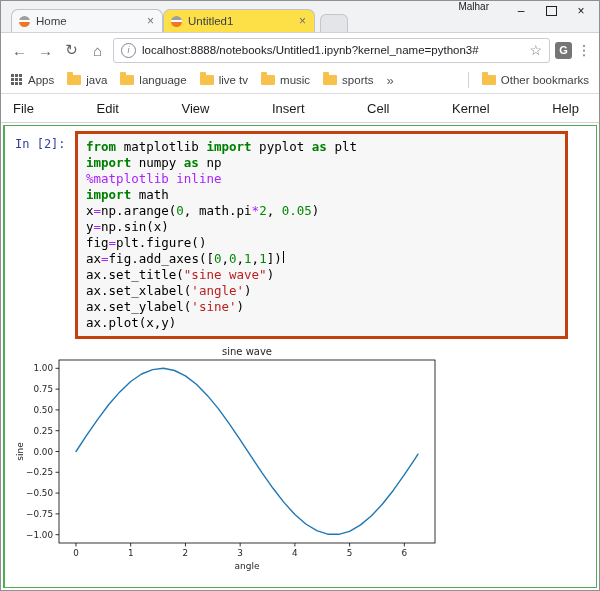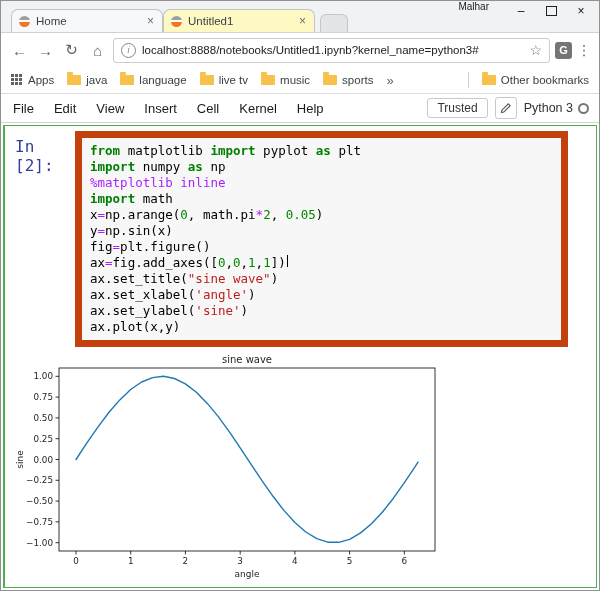--- a/index.html
+++ b/index.html
@@ -1,21 +1,21 @@
 <!DOCTYPE html>
 <html><head>
 <meta charset="utf-8">
 <style>
   html,body{margin:0;padding:0;background:#f3f3f3;font-family:"Liberation Sans",sans-serif;}
   .window{width:600px;height:591px;box-sizing:border-box;border:1px solid #8f9092;background:#fff;display:flex;flex-direction:column;overflow:hidden;position:relative;}
 
   
   .tabstrip{height:28px;flex-shrink:0;background:#f1f2f4;border-bottom:1px solid #d0d3d6;display:flex;align-items:flex-end;padding:3px 6px 0 10px;position:relative;}
   .tab{height:23px;width:152px;box-sizing:border-box;display:flex;align-items:center;gap:6px;padding:0 7px;border:1px solid #bfc3c7;border-bottom:none;border-radius:7px 7px 0 0;background:#f7f8f9;font-size:11.5px;color:#3c4043;}
-  .tab.active{background:#fef9c3;}
+  .tab.active{background:#fde047;}
   .tab .title{flex:1;white-space:nowrap;overflow:hidden;}
   .tab .close{color:#6e7073;font-size:12px;padding:0 1px;}
   .favicon{width:11px;height:11px;border-radius:50%;flex-shrink:0;background:linear-gradient(180deg,#9e9e9e 0 40%,#ffffff 40% 58%,#f37626 58% 100%);}
   .newtab{width:26px;height:17px;margin-left:5px;background:#e3e5e8;border:1px solid #c4c7ca;border-bottom:none;border-radius:6px 6px 0 0;}
   .user-label{position:absolute;top:0px;right:110px;font-size:10px;color:#1a1a1a;}
   .win-controls{position:absolute;top:0;right:3px;display:flex;}
   .win-btn{width:30px;height:19px;display:flex;align-items:center;justify-content:center;font-size:12px;color:#111;}
   .max-glyph{width:9px;height:8px;border:1px solid #222;}
 
   
@@ -46,24 +46,24 @@
   .trusted{border:1px solid #c9c9c9;border-radius:3px;padding:2px 9px;font-size:12px;color:#333;background:#fff;}
   .pencil-btn{width:20px;height:20px;border:1px solid #c9c9c9;border-radius:3px;display:flex;align-items:center;justify-content:center;background:#fff;}
   .kernel{display:flex;align-items:center;gap:5px;font-size:12.5px;color:#333;}
   .kernel-circle{width:11px;height:11px;border:2px solid #757575;border-radius:50%;box-sizing:border-box;}
   .nb-topline{height:1px;background:#d4d4d4;flex-shrink:0;}
 
   
   .notebook{flex:1;background:#fff;padding:2px;overflow:hidden;}
   .cell{height:100%;box-sizing:border-box;border:1px solid #4caf50;border-left-width:2px;padding-top:5px;overflow:hidden;}
   .row{display:flex;align-items:flex-start;}
-  .prompt{width:66px;flex-shrink:0;box-sizing:border-box;padding:6px 0 0 10px;font-family:"DejaVu Sans Mono",monospace;font-size:16px;}
+  .prompt{width:66px;flex-shrink:0;box-sizing:border-box;padding:6px 0 0 10px;font-family:"DejaVu Sans Mono",monospace;font-size:12px;}
   .prompt.in{color:#303f9f;}
   .prompt.out{color:#d84315;padding-top:8px;}
-  .code-box{flex:1;margin:0 28px 0 4px;background:#f7f7f7;border:7px solid #c2410c;padding:5px 8px;font-family:"DejaVu Sans Mono",monospace;font-size:12.5px;line-height:16px;color:#000;white-space:pre;}
+  .code-box{flex:1;margin:0 28px 0 4px;background:#f7f7f7;border:3px solid #c2410c;padding:5px 8px;font-family:"DejaVu Sans Mono",monospace;font-size:12.5px;line-height:16px;color:#000;white-space:pre;}
   .tok-k{color:#008000;font-weight:bold;}
   .tok-m{color:#aa22ff;}
   .tok-o{color:#aa22ff;}
   .tok-n{color:#008800;}
   .tok-s{color:#ba2121;}
   .cursor{display:inline-block;width:1px;height:12px;background:#000;vertical-align:baseline;margin-left:1px;}
   .output-row{margin-top:4px;}
   .output-area{flex:1;margin-left:4px;min-width:0;}
   .output-text{font-family:"DejaVu Sans Mono",monospace;font-size:12.5px;color:#000;padding:4px 0 2px 2px;white-space:nowrap;}
   #plot{display:block;margin-top:2px;}
@@ -143,32 +143,20 @@
   </div>
 
   <div class="menubar">
     <span class="menu-item">File</span>
     <span class="menu-item">Edit</span>
     <span class="menu-item">View</span>
     <span class="menu-item">Insert</span>
     <span class="menu-item">Cell</span>
     <span class="menu-item">Kernel</span>
     <span class="menu-item">Help</span>
-    <span class="menubar-right">
-      <span class="trusted">Trusted</span>
-      <span class="pencil-btn">
-        <svg width="11" height="11" viewBox="0 0 16 16">
-            <path d="M12.1 1.2l2.7 2.7-9.3 9.3-3.4.7.7-3.4z" fill="none" stroke="#555" stroke-width="1.6"></path>
-          </svg>
-      </span>
-      <span class="kernel">
-        <span>Python 3</span>
-        <span class="kernel-circle"></span>
-      </span>
-    </span>
   </div>
   <div class="nb-topline"></div>
 
   <div class="notebook">
     <div class="cell">
       <div class="row">
         <div class="prompt in">In [2]:</div>
         <div class="code-box" id="code-box"><div><span class="tok-k">from</span><span class="tok-p"> matplotlib </span><span class="tok-k">import</span><span class="tok-p"> pyplot </span><span class="tok-k">as</span><span class="tok-p"> plt</span></div><div><span class="tok-k">import</span><span class="tok-p"> numpy </span><span class="tok-k">as</span><span class="tok-p"> np</span></div><div><span class="tok-m">%matplotlib inline</span></div><div><span class="tok-k">import</span><span class="tok-p"> math</span></div><div><span class="tok-p">x</span><span class="tok-o">=</span><span class="tok-p">np.arange(</span><span class="tok-n">0</span><span class="tok-p">, math.pi</span><span class="tok-o">*</span><span class="tok-n">2</span><span class="tok-p">, </span><span class="tok-n">0.05</span><span class="tok-p">)</span></div><div><span class="tok-p">y</span><span class="tok-o">=</span><span class="tok-p">np.sin(x)</span></div><div><span class="tok-p">fig</span><span class="tok-o">=</span><span class="tok-p">plt.figure()</span></div><div><span class="tok-p">ax</span><span class="tok-o">=</span><span class="tok-p">fig.add_axes([</span><span class="tok-n">0</span><span class="tok-p">,</span><span class="tok-n">0</span><span class="tok-p">,</span><span class="tok-n">1</span><span class="tok-p">,</span><span class="tok-n">1</span><span class="tok-p">])</span><span class="cursor"></span></div><div><span class="tok-p">ax.set_title(</span><span class="tok-s">"sine wave"</span><span class="tok-p">)</span></div><div><span class="tok-p">ax.set_xlabel(</span><span class="tok-s">'angle'</span><span class="tok-p">)</span></div><div><span class="tok-p">ax.set_ylabel(</span><span class="tok-s">'sine'</span><span class="tok-p">)</span></div><div><span class="tok-p">ax.plot(x,y)</span></div></div>
       </div>
       <div class="row output-row">

